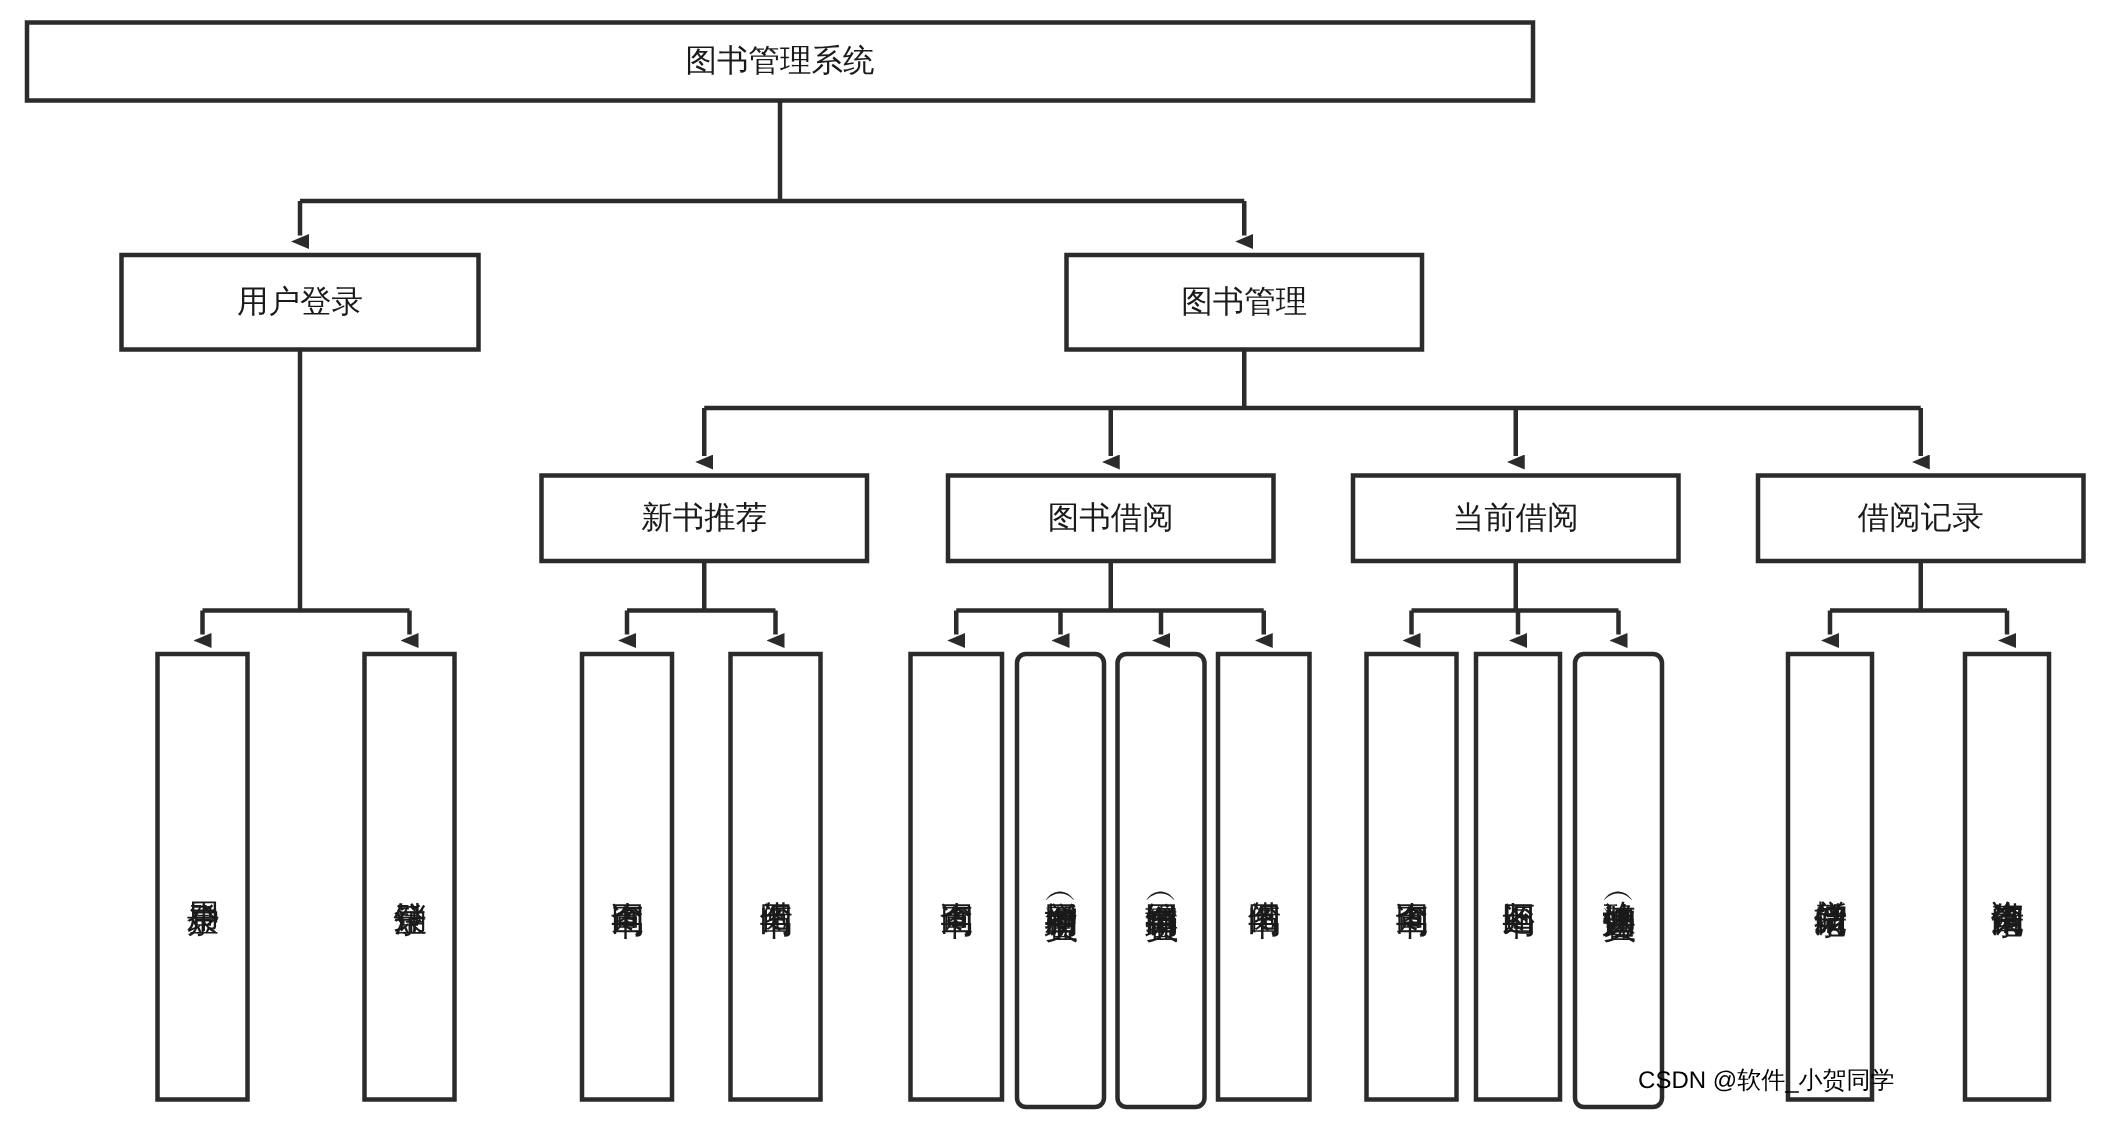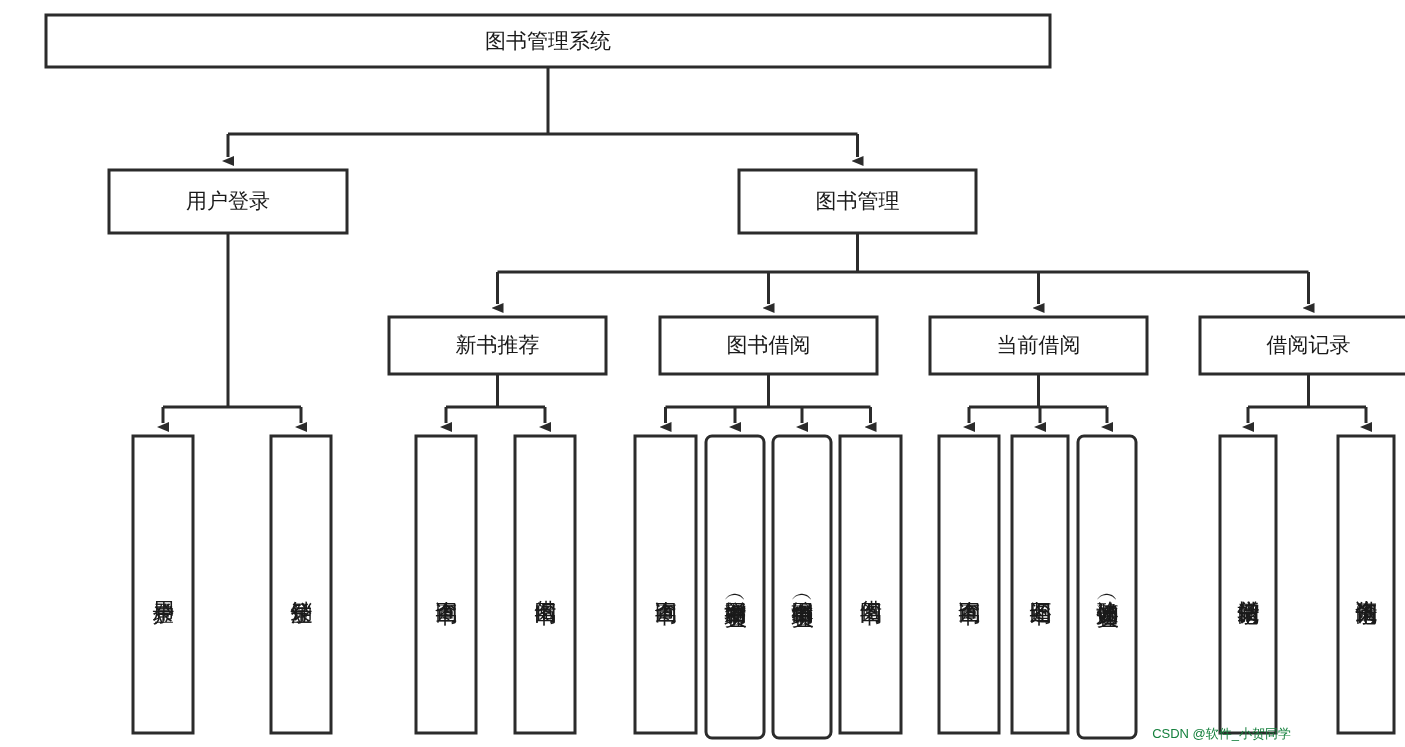--- a/index.html
+++ b/index.html
@@ -1,21 +1,21 @@
 <!DOCTYPE html>
 <html><head>
 <meta charset="utf-8">
 <style>
   html,body{margin:0;padding:0;background:#ffffff;}
   body{
     width:1405px;height:747px;
     font-family:"Liberation Sans","DejaVu Sans",sans-serif;
     overflow:hidden;
   }
-  #diagram-root{position:relative;width:1271px;height:747px;background:#fff;margin-left:28px;}
+  #diagram-root{position:relative;width:1271px;height:747px;background:#fff;}
   svg.flow{position:absolute;left:0;top:0;width:1405px;height:747px;display:block;}
   .node-rect{fill:#ffffff;stroke:#2b2b2b;stroke-width:3;}
   .node-rect.rounded{rx:6;ry:6;}
   .link{stroke:#2b2b2b;stroke-width:3;fill:none;}
   .label-h{
     font-family:"Liberation Sans","DejaVu Sans",sans-serif;
     font-size:21px;fill:#1a1a1a;text-anchor:middle;dominant-baseline:middle;
   }
   .label-v-wrap{
     position:absolute;
@@ -27,24 +27,24 @@
     text-orientation:upright;
     font-family:"Liberation Sans","DejaVu Sans",sans-serif;
     font-size:22px;
     line-height:1.04;
     color:#1a1a1a;
     letter-spacing:1px;
     white-space:nowrap;
   }
   .watermark{
     position:absolute;
-    right:8px;bottom:4px;
+    right:8px;bottom:16px;
     font-family:"Liberation Sans","DejaVu Sans",sans-serif;
-    font-size:13px;
-    color:#15803d;
+    font-size:16px;
+    color:#000000;
     white-space:nowrap;
     user-select:none;
   }
 </style>
 </head>
 <body>
 
 <div id="diagram-root">
 
   <svg class="flow" viewBox="0 0 1405 747">

